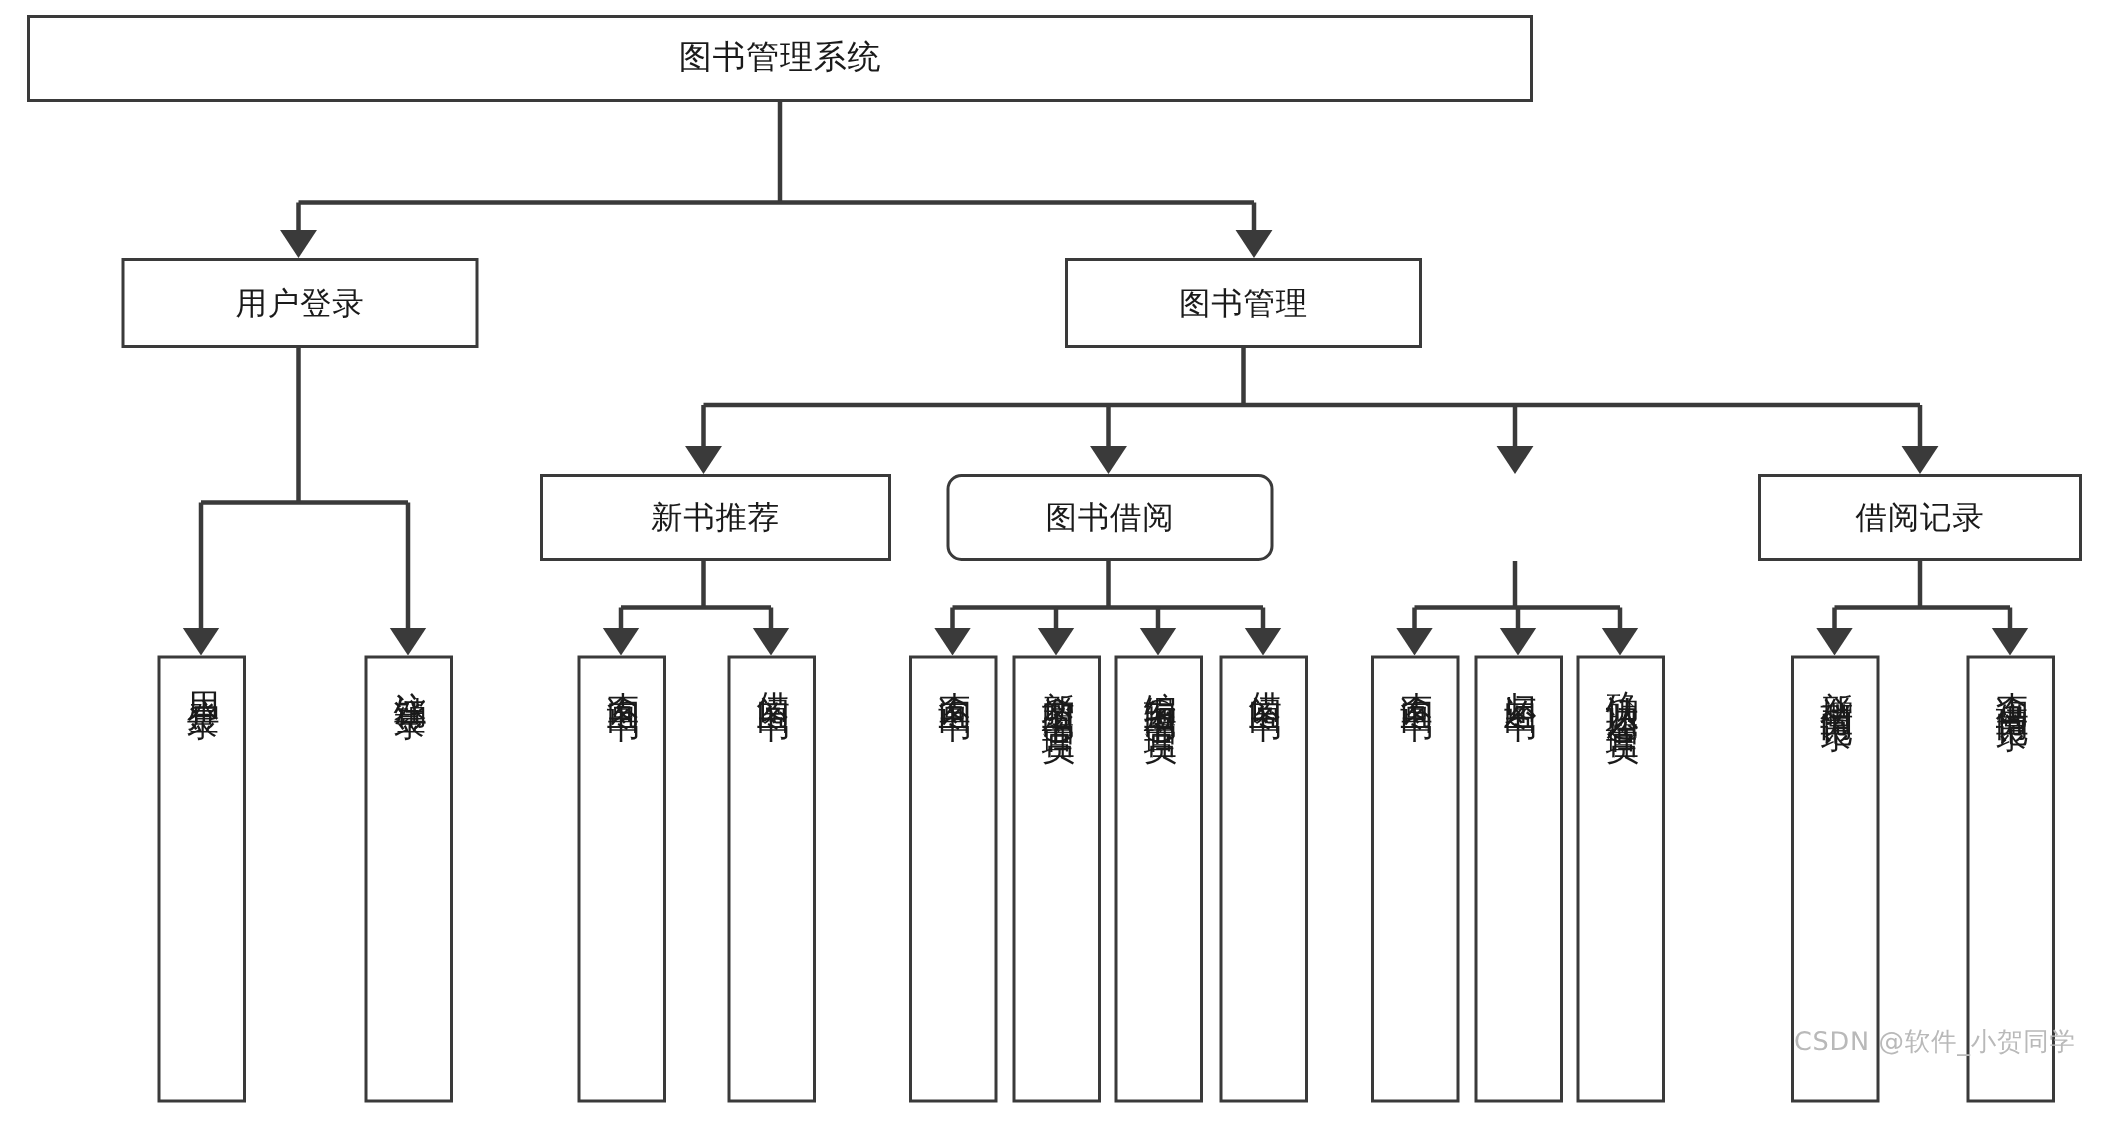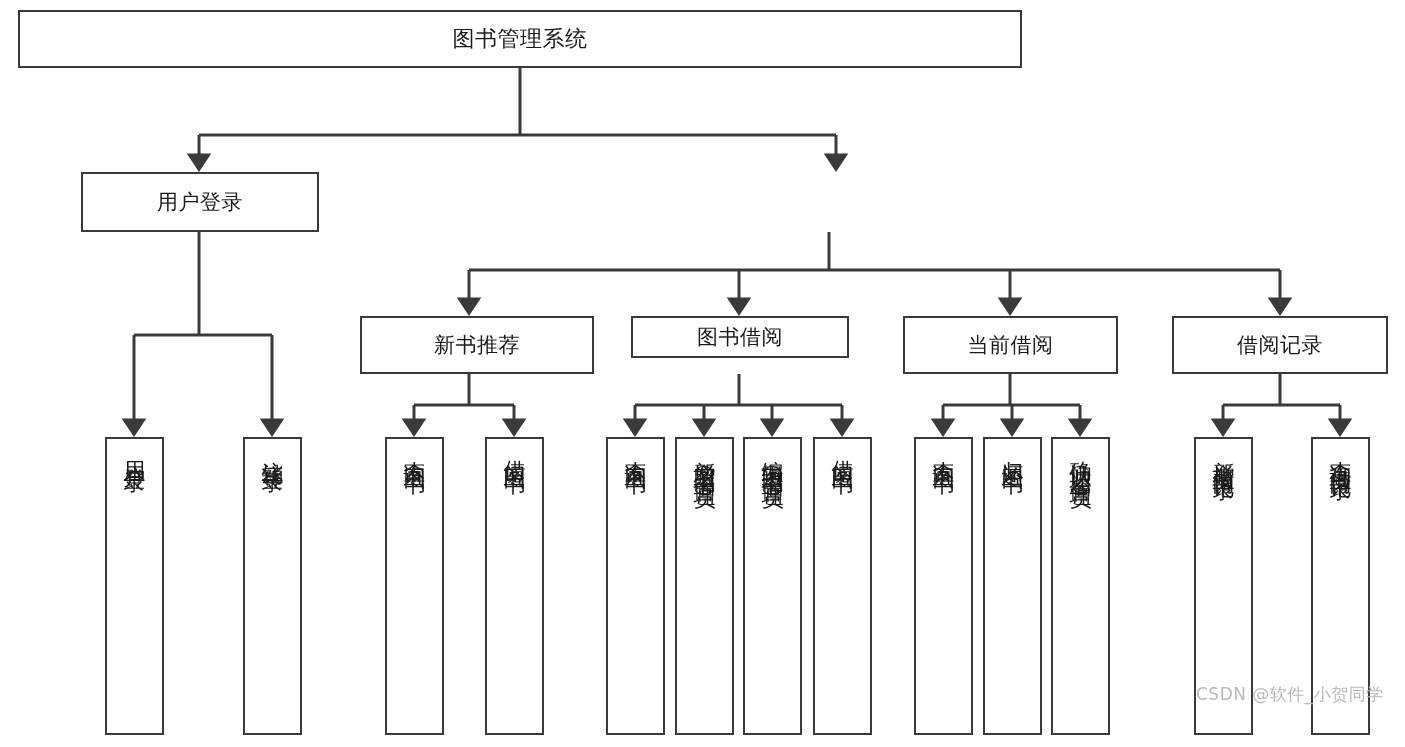--- a/index.html
+++ b/index.html
@@ -128,29 +128,29 @@
     </g>
   </svg>
 
   <div class="node horiz root" style="left:18px; top:10px; width:1004px; height:58px;">
     <span class="node-label">图书管理系统</span>
   </div>
 
   <div class="node horiz" style="left:81px; top:172px; width:238px; height:60px;">
     <span class="node-label">用户登录</span>
   </div>
+  <div class="node horiz" style="left:710px; top:172px; width:238px; height:60px;">
+    <span class="node-label">图书管理</span>
+  </div>
 
   <div class="node horiz" style="left:360px; top:316px; width:234px; height:58px;">
     <span class="node-label">新书推荐</span>
   </div>
-  <div class="node horiz" style="left:631px; top:316px; width:218px; height:42px;">
+  <div class="node horiz" style="left:631px; top:316px; width:218px; height:58px;border-radius:10px;">
     <span class="node-label">图书借阅</span>
-  </div>
-  <div class="node horiz" style="left:903px; top:316px; width:215px; height:58px;">
-    <span class="node-label">当前借阅</span>
   </div>
   <div class="node horiz" style="left:1172px; top:316px; width:216px; height:58px;">
     <span class="node-label">借阅记录</span>
   </div>
 
   <div class="node vert" style="left:105px; top:437px; width:59px; height:298px;">
     <span class="node-label">用户登录</span>
   </div>
   <div class="node vert" style="left:243px; top:437px; width:59px; height:298px;">
     <span class="node-label">注销登录</span>

